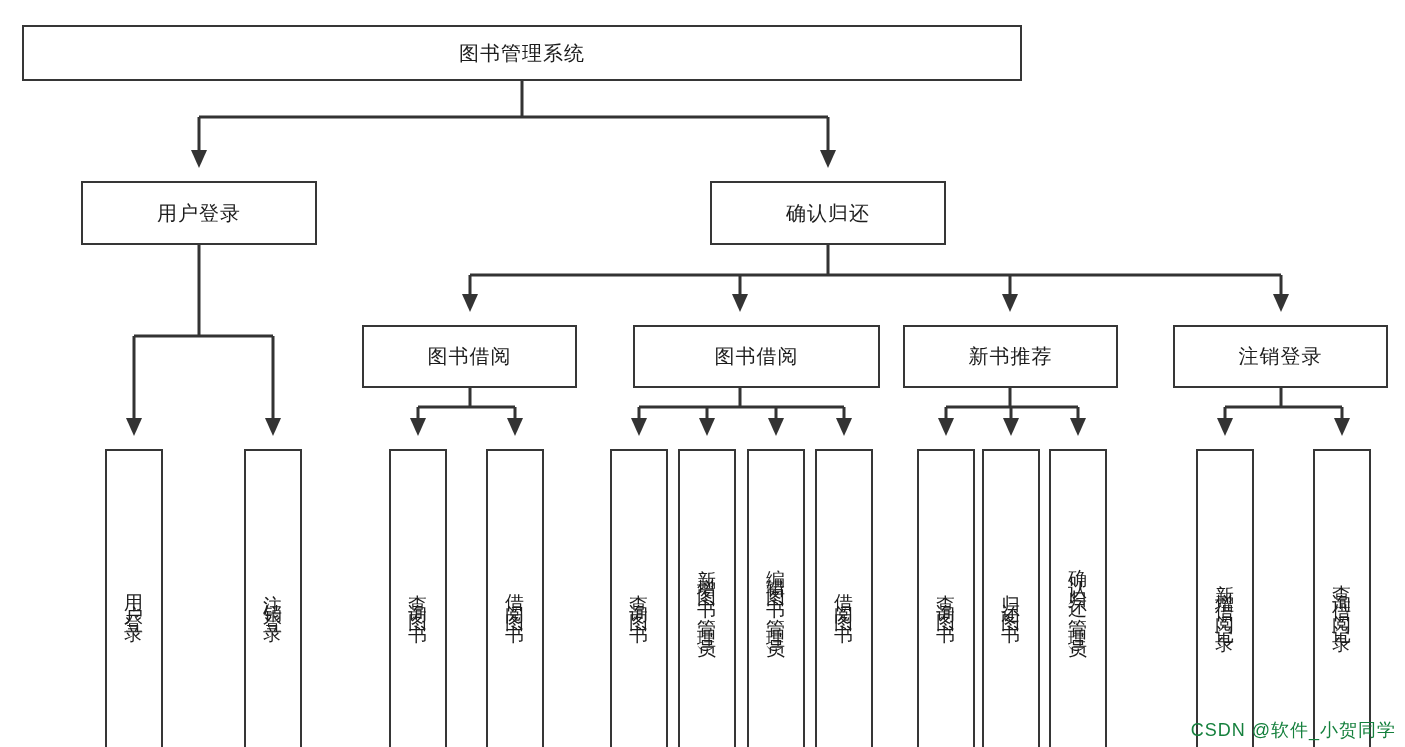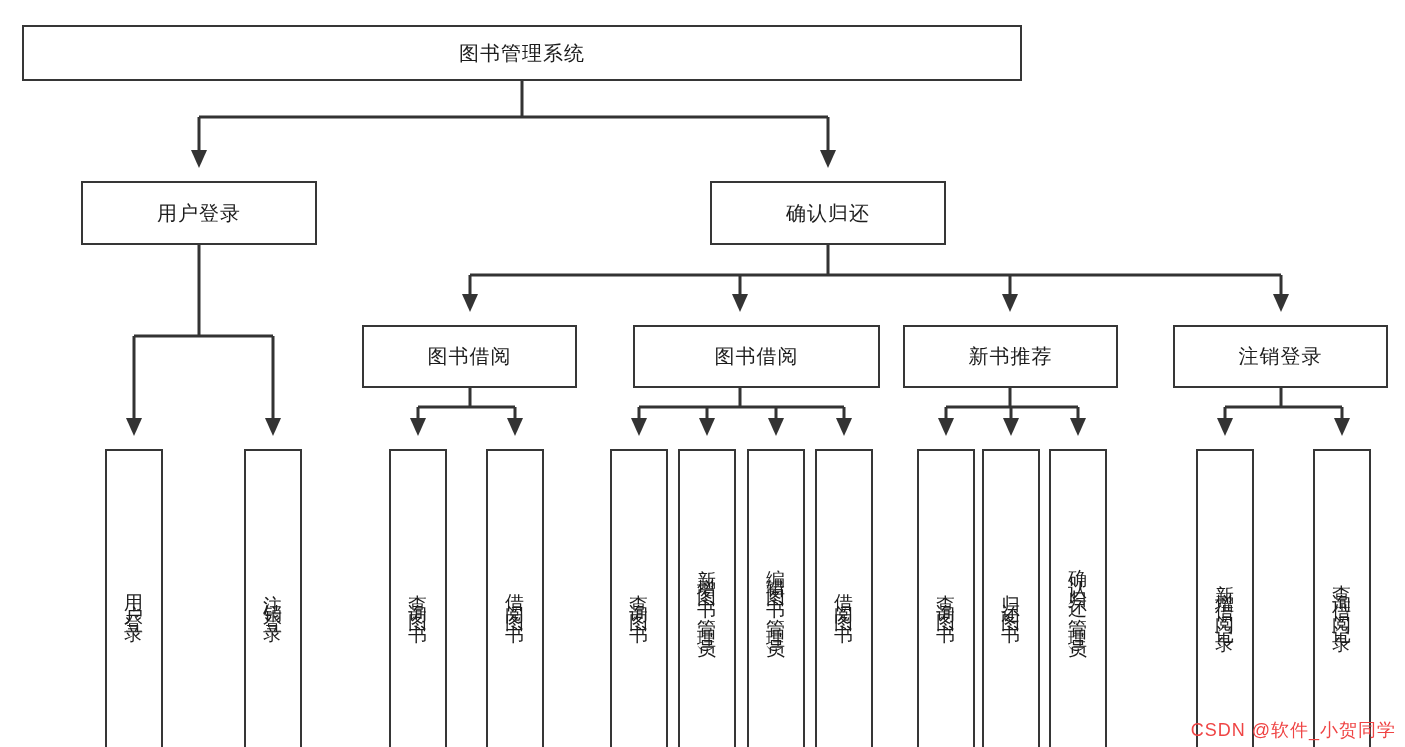--- a/index.html
+++ b/index.html
@@ -38,21 +38,21 @@
     letter-spacing: 10px;
     line-height: 1;
     white-space: nowrap;
   }
   .watermark {
     position: absolute;
     right: 9px;
     bottom: 5px;
     font-size: 18px;
     letter-spacing: 1px;
-    color: #ef4444;
+    color: #15803d;
     z-index: 5;
     font-family: "Liberation Sans", "DejaVu Sans", sans-serif;
     margin-left: 21px;
   }
 </style>
 </head>
 <body>
 
 <div class="stage">
 

